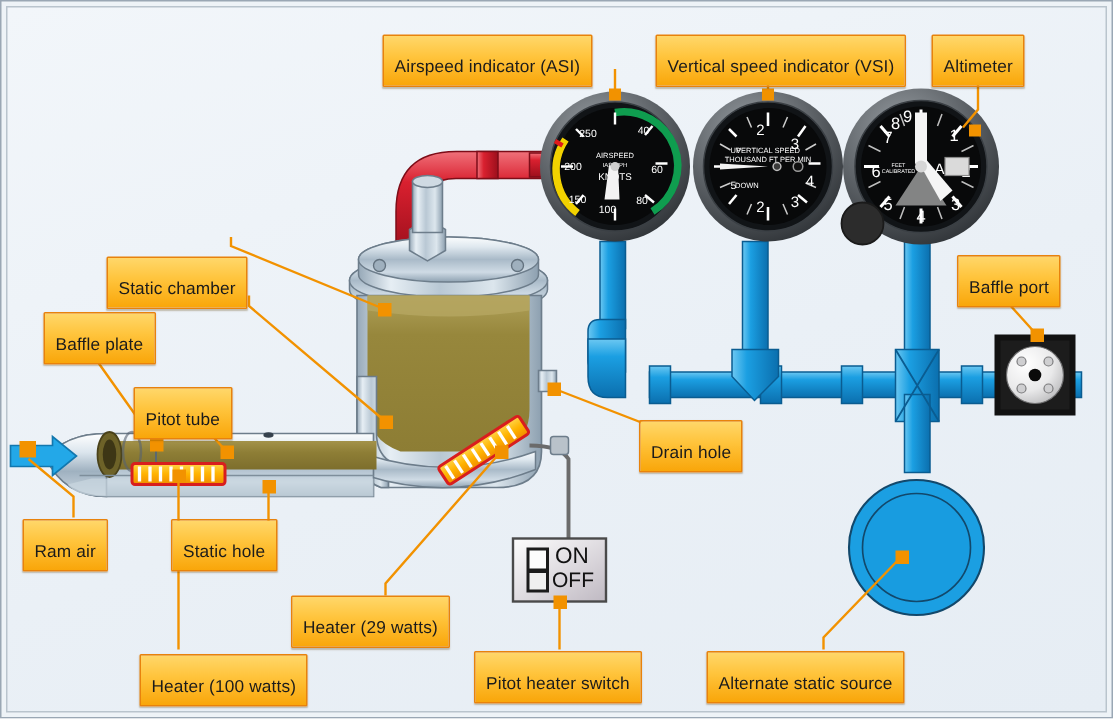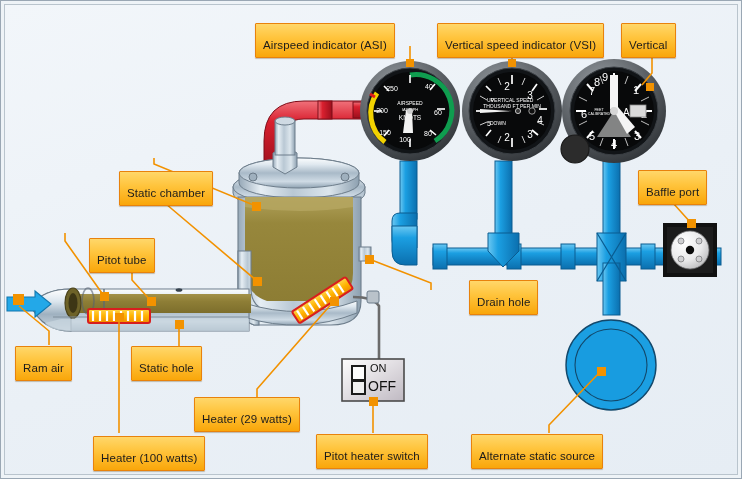--- a/index.html
+++ b/index.html
@@ -470,61 +470,64 @@
 
   <div class="lbl" style="left:254px;top:22px;">
     <span>Airspeed indicator (ASI)</span>
   </div>
 
   <div class="lbl" style="left:424px;top:22px;margin-left:12px;">
     <span>Vertical speed indicator (VSI)</span>
   </div>
 
   <div class="lbl" style="left:620px;top:22px;">
-    <span>Vertical</span>
-  </div>
-
-
-  <div class="lbl" style="left:70px;top:170px;margin-left:48px;">
+    <span>Altimeter</span>
+  </div>
+
+
+  <div class="lbl" style="left:70px;top:170px;">
     <span>Static chamber</span>
   </div>
 
-
-  <div class="lbl" style="left:88px;top:237px;">
+  <div class="lbl" style="left:28px;top:207px;">
+    <span>Baffle plate</span>
+  </div>
+
+  <div class="lbl" style="left:88px;top:257px;">
     <span>Pitot tube</span>
   </div>
 
   <div class="lbl" style="left:637px;top:169px;">
     <span>Baffle port</span>
   </div>
 
-  <div class="lbl" style="left:425px;top:279px;margin-left:43px;">
+  <div class="lbl" style="left:425px;top:279px;">
     <span>Drain hole</span>
   </div>
 
   <div class="lbl" style="left:14px;top:345px;">
     <span>Ram air</span>
   </div>
 
-  <div class="lbl" style="left:130px;top:345px;">
+  <div class="lbl" style="left:113px;top:345px;">
     <span>Static hole</span>
   </div>
 
   <div class="lbl" style="left:193px;top:396px;">
     <span>Heater (29 watts)</span>
   </div>
 
   <div class="lbl" style="left:92px;top:435px;">
     <span>Heater (100 watts)</span>
   </div>
 
   <div class="lbl" style="left:470px;top:433px;">
     <span>Alternate static source</span>
   </div>
 
   <div class="lbl" style="left:315px;top:433px;">
     <span>Pitot heater switch</span>
   </div>
 
-  <div style="position:absolute;left:369px;top:361px;font-size:11px;color:#111;line-height:1.25;">ON</div>
+  <div style="position:absolute;left:369px;top:361px;font-size:15px;color:#111;line-height:1.25;">ON</div>
   <div style="position:absolute;left:367px;top:377px;font-size:14px;color:#111;line-height:1.25;">OFF</div>
 
 </div>
 
 </body></html>

